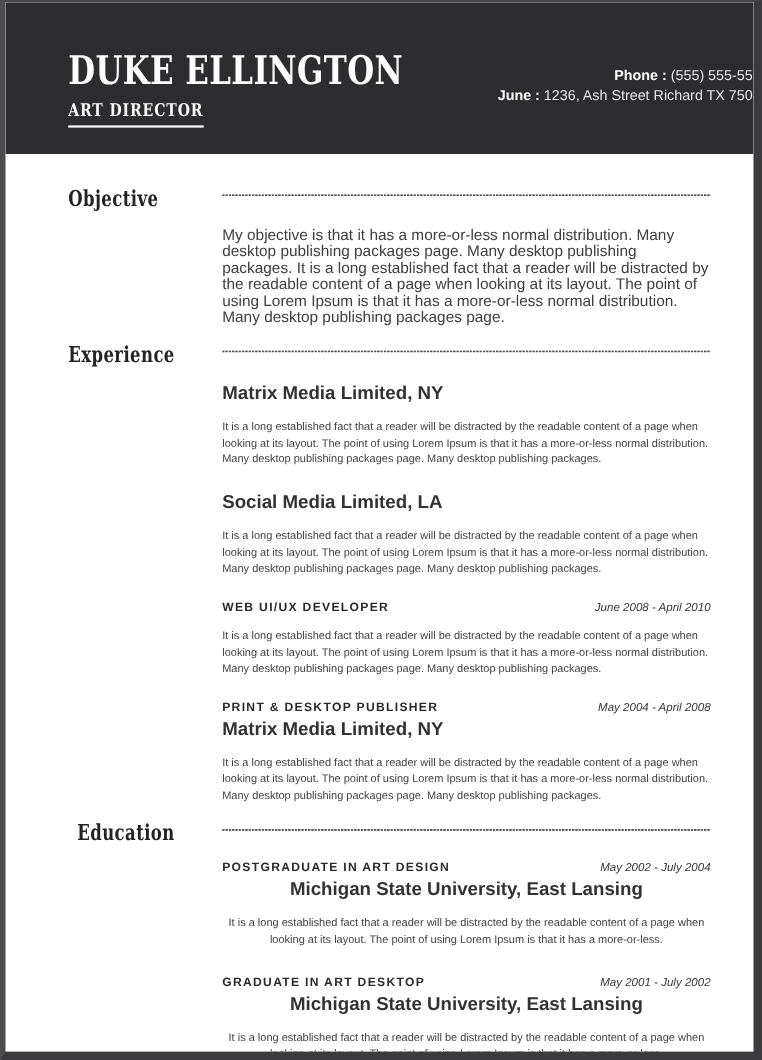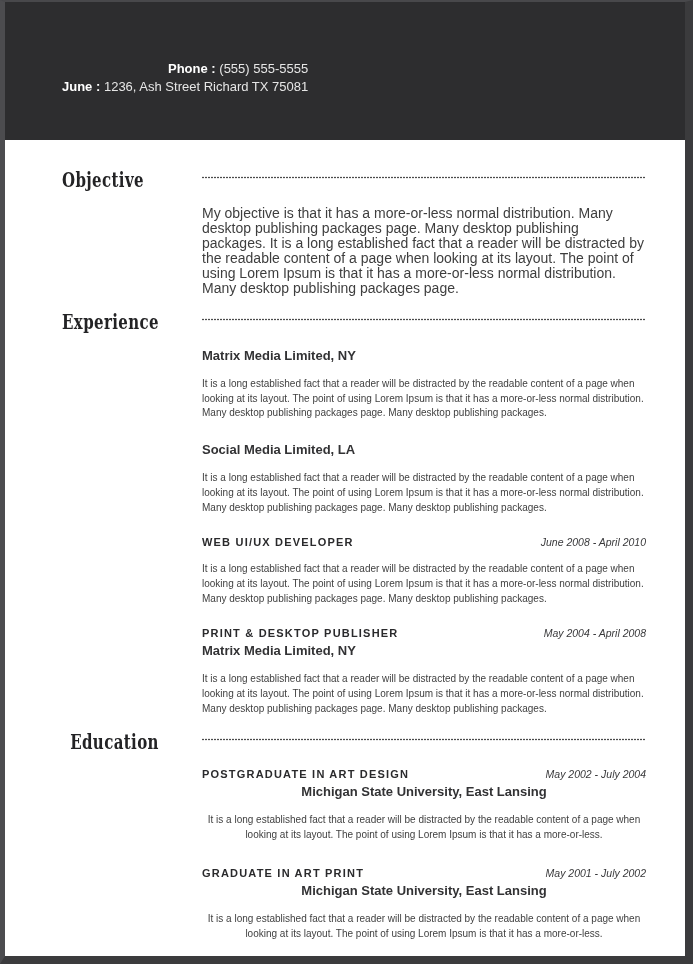--- a/index.html
+++ b/index.html
@@ -118,37 +118,43 @@
     white-space:nowrap;
   }
   .entry-date {
     font-size:10.5px;
     font-style:italic;
     color:#39393b;
     white-space:nowrap;
   }
   .entry-company {
     margin-top:4px;
-    font-size:13px;
+    font-size:17px;
     font-weight:bold;
     color:#323234;
   }
   .entry-desc {
     margin-top:14px;
     font-size:10px;
     line-height:14.7px;
     color:#414141;
   }
 </style>
 </head>
 <body>
 
 <div class="page">
 
   <div class="header">
+    <div class="identity">
+      <div class="name">DUKE ELLINGTON</div>
+      <div>
+        <span class="role">ART DIRECTOR</span>
+      </div>
+    </div>
     <div class="contact">
       <div>
         <b>Phone :</b>
         <span>(555) 555-5555</span>
       </div>
       <div>
         <b>June :</b>
         <span>1236, Ash Street Richard TX 75081</span>
       </div>
     </div>
@@ -214,21 +220,21 @@
           <div class="entry-head">
             <span class="entry-title">POSTGRADUATE IN ART DESIGN</span>
             <span class="entry-date">May 2002 - July 2004</span>
           </div>
           <div class="entry-company">Michigan State University, East Lansing</div>
           <p class="entry-desc">It is a long established fact that a reader will be distracted by the readable content of a page when looking at its layout. The point of using Lorem Ipsum is that it has a more-or-less.</p>
         </div>
 
         <div class="entry edu">
           <div class="entry-head">
-            <span class="entry-title">GRADUATE IN ART PRINT</span>
+            <span class="entry-title">GRADUATE IN ART DESKTOP</span>
             <span class="entry-date">May 2001 - July 2002</span>
           </div>
           <div class="entry-company">Michigan State University, East Lansing</div>
           <p class="entry-desc">It is a long established fact that a reader will be distracted by the readable content of a page when looking at its layout. The point of using Lorem Ipsum is that it has a more-or-less.</p>
         </div>
 
       </div>
     </div>
 
   </div>

